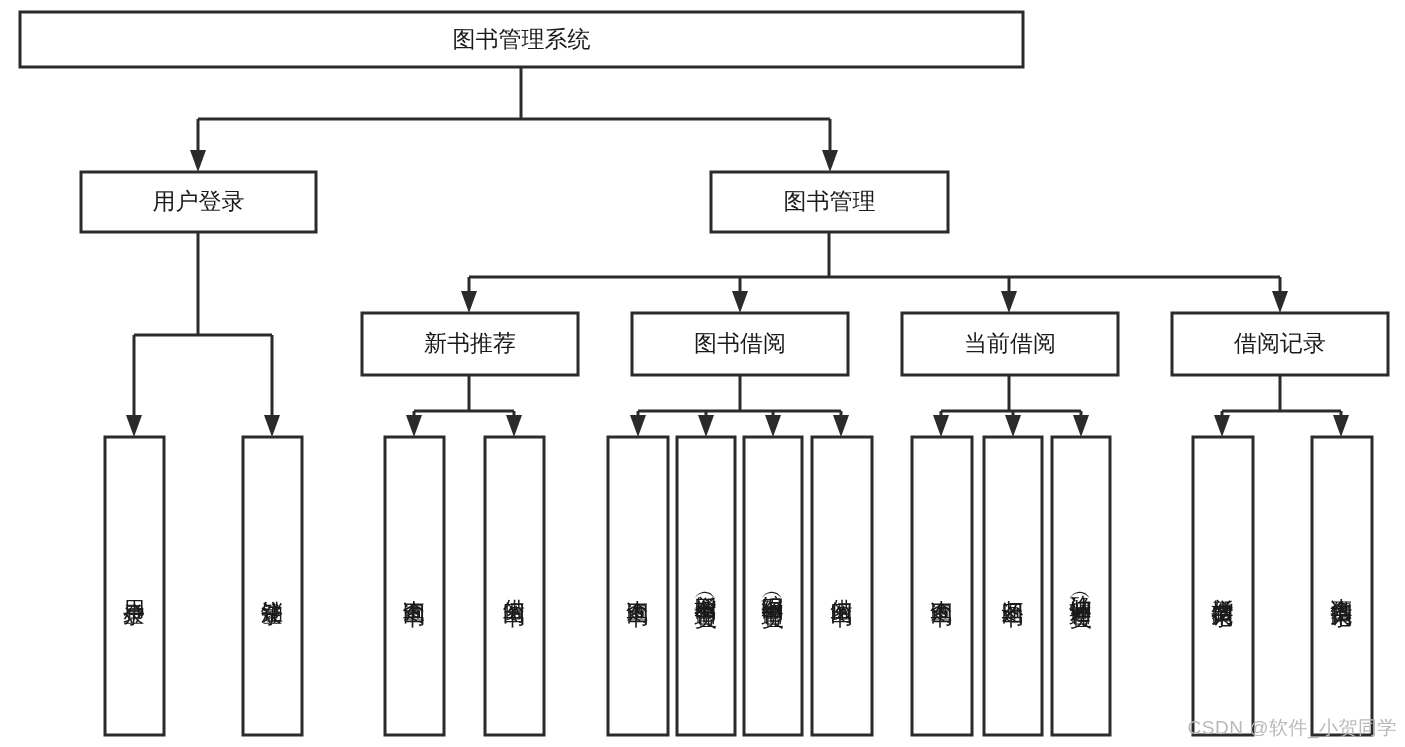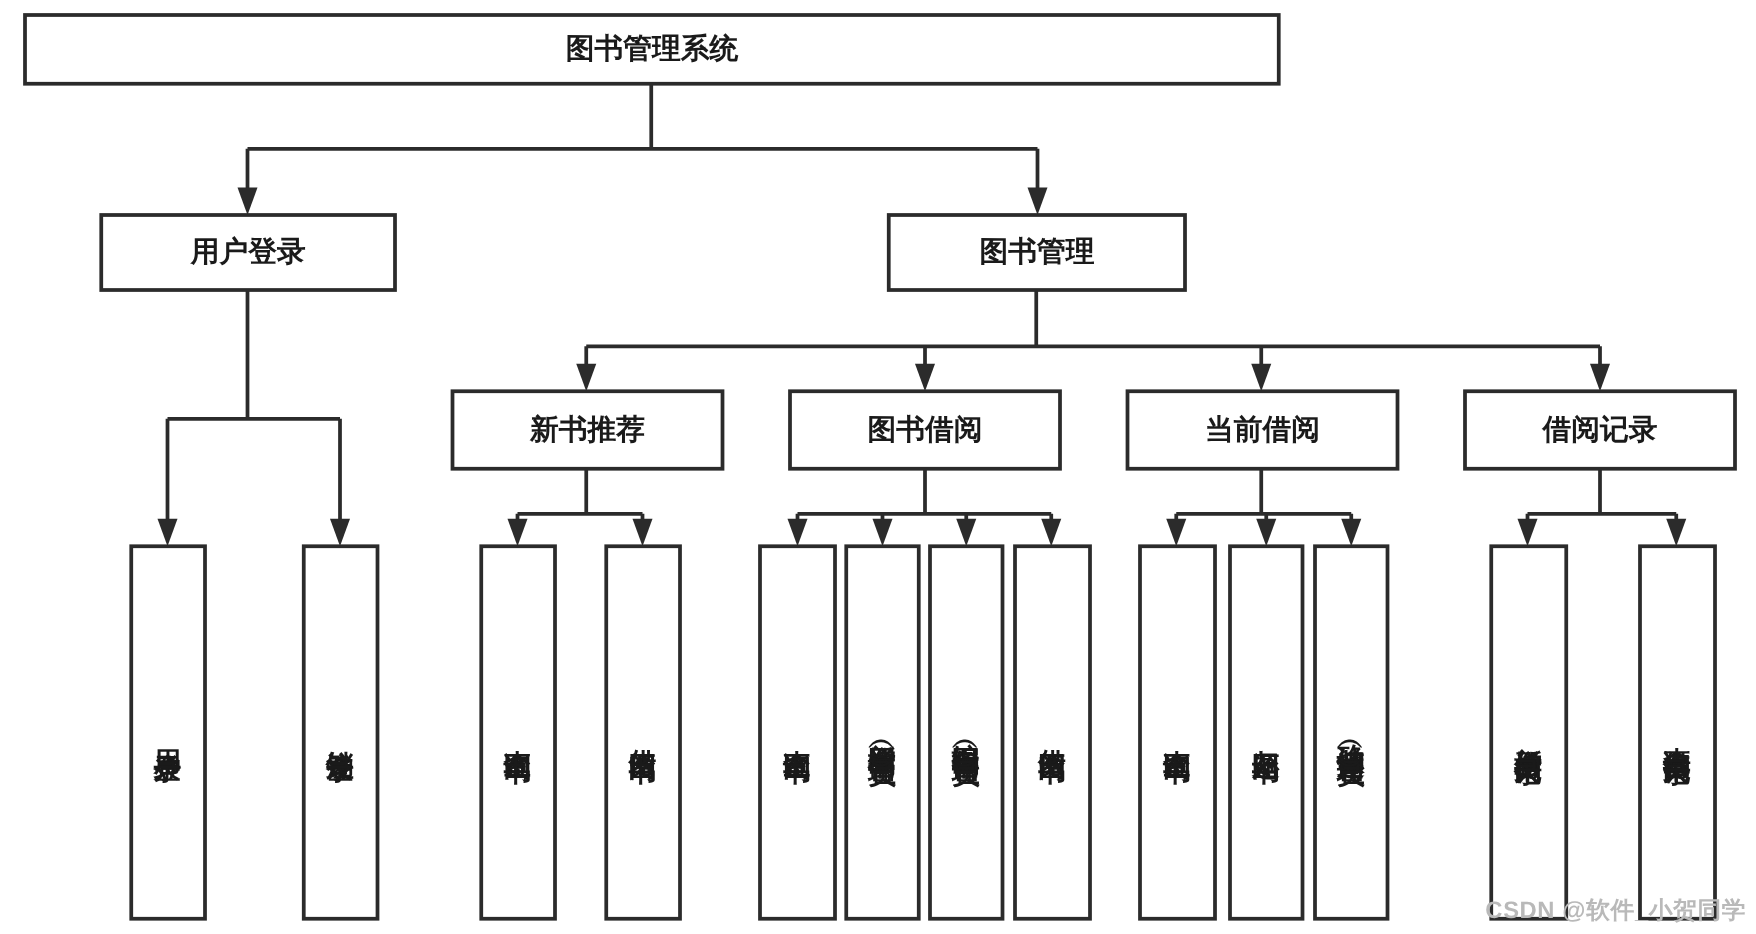--- a/index.html
+++ b/index.html
@@ -11,21 +11,20 @@
     width: 1405px;
     height: 747px;
     font-family: "Liberation Sans", "DejaVu Sans", sans-serif;
     overflow: hidden;
   }
   #diagram-root {
     position: relative;
     width: 1405px;
     height: 747px;
     background: #ffffff;
-    font-weight: bold;
   }
   svg.flowchart {
     position: absolute;
     left: 0;
     top: 0;
     width: 1405px;
     height: 747px;
     display: block;
   }
   .node-rect {

